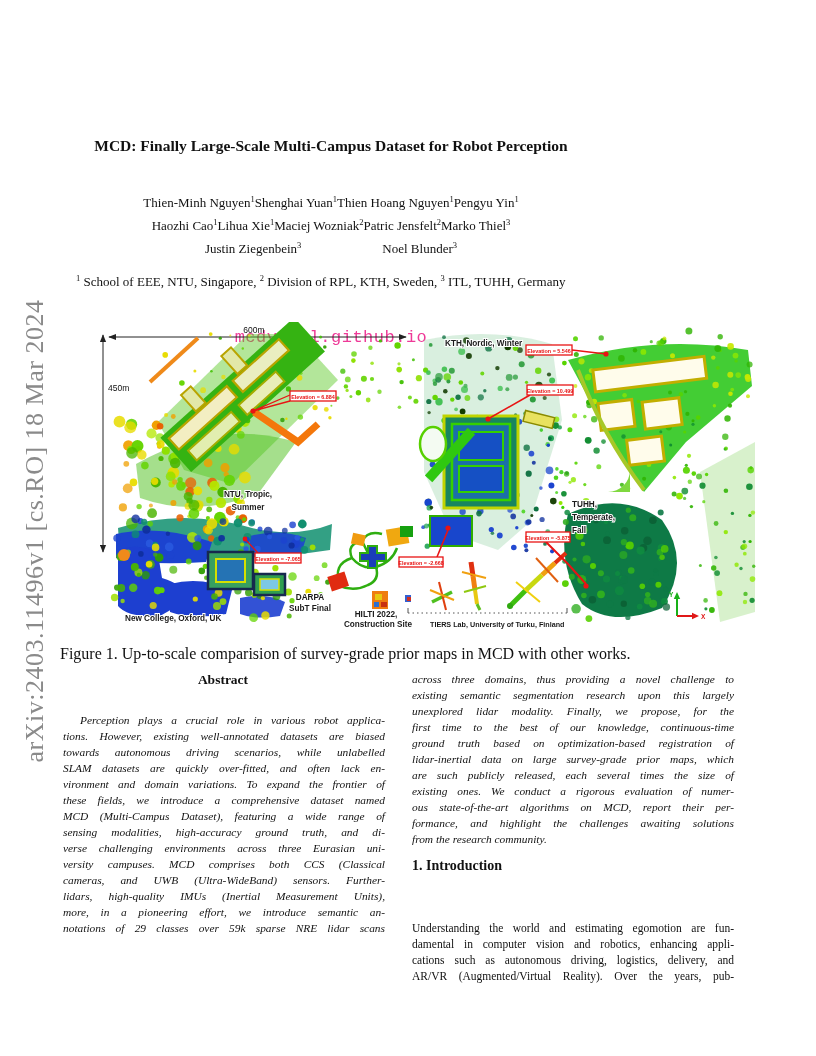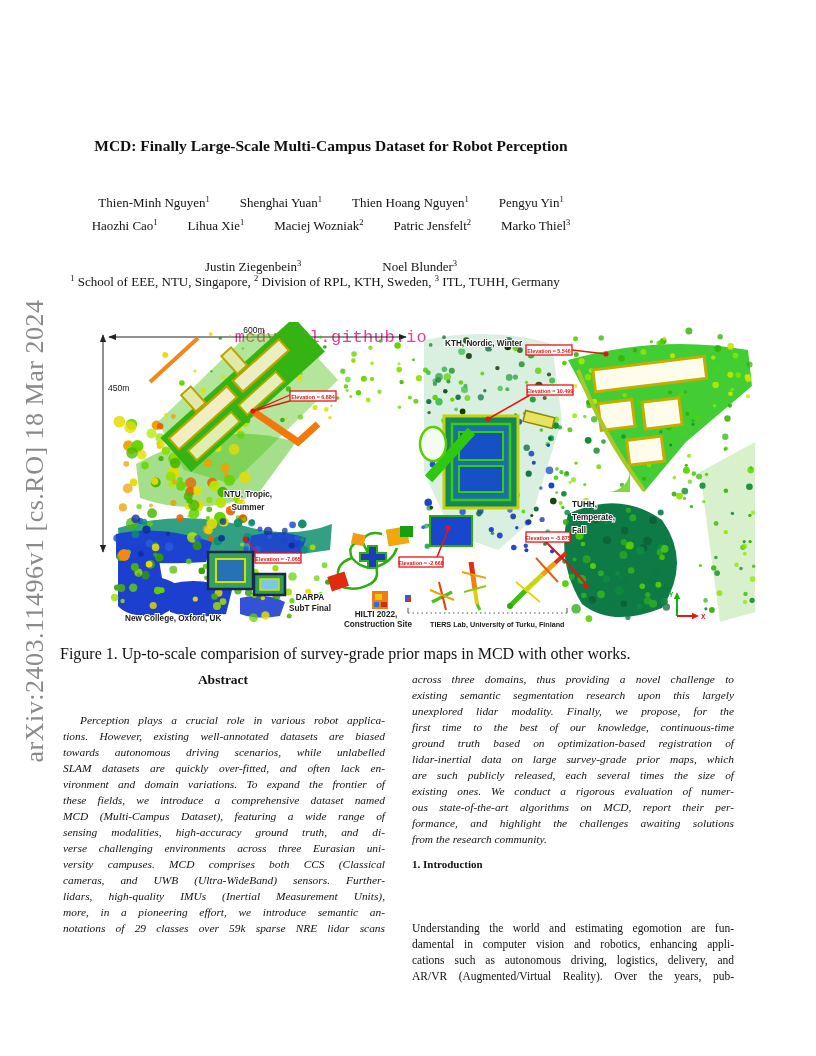--- a/index.html
+++ b/index.html
@@ -4,33 +4,33 @@
 <style>
   html,body{margin:0;padding:0;background:#ffffff;}
   .page{position:relative;width:816px;height:1056px;background:#fff;overflow:hidden;
         font-family:"Liberation Serif",serif;color:#111;}
   .watermark{position:absolute;left:20px;top:784px;width:506px;height:32px;
         transform-origin:0 0;transform:rotate(-90deg);text-align:center;
         font-size:26px;letter-spacing:.5px;color:#8a8a8a;font-family:"Liberation Serif",serif;}
   .title{position:absolute;left:60px;top:137px;width:542px;text-align:center;
         font-size:15.5px;font-weight:bold;}
   .authors{position:absolute;left:60px;top:190px;width:542px;font-size:13px;}
-  .arow{display:flex;justify-content:center;gap:30px;line-height:19.5px;}
-  .arow.g52{gap:81px;margin-top:18px;}
+  .arow{display:flex;justify-content:center;line-height:19.5px;}
+  .arow.g52{gap:81px;}
   .authors sup,.affil sup{font-size:8.5px;}
-  .affil{position:absolute;left:44px;top:273px;width:542px;text-align:center;font-size:13px;}
+  .affil{position:absolute;left:76px;top:273px;width:542px;font-size:13px;}
   .sitelink{position:absolute;left:60px;top:294px;width:542px;text-align:center;
         font-family:Liberation Mono, monospace;font-size:17px;letter-spacing:.5px;text-decoration:none;margin-top:34px;}
   .figure{position:absolute;left:100px;top:322px;width:656px;height:318px;}
   .caption{position:absolute;left:60px;top:645px;width:696px;text-align:left;font-size:16px;}
   .abs-head{position:absolute;left:62px;top:672px;width:322px;text-align:center;
         font-size:13.5px;font-weight:bold;}
   .colL{position:absolute;left:63px;top:712px;width:322px;}
   .colR1{position:absolute;left:412px;top:671px;width:322px;}
-  .intro-head{position:absolute;left:412px;top:858px;width:322px;font-size:11px;font-weight:bold;}
+  .intro-head{position:absolute;left:412px;top:858px;width:322px;font-size:14px;font-weight:bold;}
   .colR2{position:absolute;left:412px;top:883px;width:322px;margin-top:37px;}
   .jline{font-size:11.4px;line-height:16px;text-align:justify;text-align-last:justify;}
   .italic .jline{font-style:italic;}
   .jline.indent{text-indent:17px;}
   .jline.last{text-align-last:left;}
   .colR2 .jline{font-size:11.5px;}
   
   .fscale{font-family:"Liberation Sans",sans-serif;font-size:8.5px;fill:#111;}
   .flabel{font-family:"Liberation Sans",sans-serif;font-size:8.2px;font-weight:600;fill:#1a1a1a;
         paint-order:stroke;stroke:#ffffff;stroke-width:2px;}

